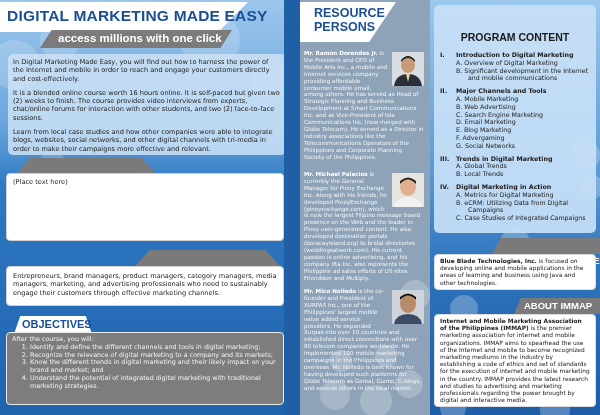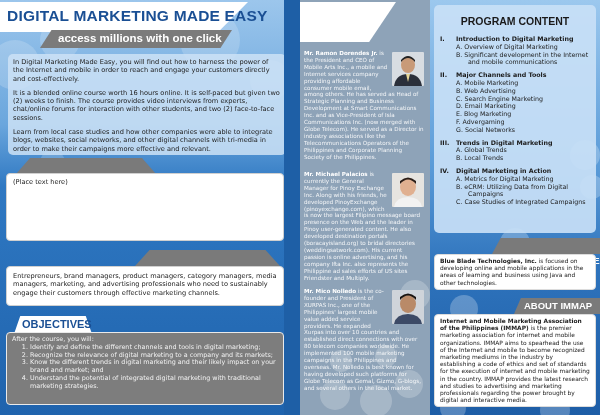--- a/index.html
+++ b/index.html
@@ -46,21 +46,21 @@
   .person b { color: #fff; }
   .photo { float: right; width: 32px; height: 34px; margin-left: 3px; margin-top: 2px; border-radius: 1px; }
 
   
   .right { position: absolute; left: 430px; top: 0; width: 170px; height: 415px;
     background: linear-gradient(180deg, #9cc8ee 0%, #5a9bd8 40%, #2e73bc 65%, #1d5da6 100%); overflow: hidden; }
   .right .bubble { position: absolute; border-radius: 50%; background: rgba(255,255,255,0.25); }
   .prog-box { position: absolute; left: 4px; top: 5px; width: 162px; height: 228px; background: rgba(200,224,246,0.92);
     border-radius: 5px; padding: 4px 6px; color: #1b1b1b; }
   .prog-title { text-align: center; font-family: "Liberation Sans", sans-serif; font-weight: bold; font-size: 10.5px;
-    margin: 6px 0 8px 0; color: #1a1a1a; }
+    margin: 22px 0 8px 0; color: #1a1a1a; }
   .sec { margin-bottom: 5px; font-size: 6.3px; line-height: 7.8px; }
   .sec-h { font-weight: bold; display: flex; }
   .sec-h .num { width: 16px; flex-shrink: 0; }
   .sec-item { padding-left: 16px; }
   .sec-item.cont { padding-left: 28px; }
   .about-tab { position: absolute; height: 16px; background: #7a7a7a;
     clip-path: polygon(8% 0, 100% 0, 100% 100%, 0 100%); }
   .about-text { position: absolute; font-family: "Liberation Sans", sans-serif; font-weight: bold; font-size: 9.5px;
     color: #fff; white-space: nowrap; }
   .about-box { position: absolute; left: 4px; background: #fff; border-radius: 4px; border: 1px solid #dcdcdc;
@@ -115,20 +115,24 @@
 
   <div class="mid">
     <div class="bubble" style="left:100px;top:280px;width:30px;height:30px;"></div>
     <div class="bubble" style="left:20px;top:380px;width:30px;height:30px;"></div>
     <div class="bubble" style="left:60px;top:385px;width:32px;height:32px;"></div>
     <div class="bubble" style="left:95px;top:370px;width:28px;height:28px;"></div>
     <div class="bubble" style="left:30px;top:350px;width:22px;height:22px;"></div>
     <div class="bubble" style="left:75px;top:345px;width:22px;height:22px;"></div>
 
     <div class="rp-head"></div>
+    <div class="rp-title">
+      <div>RESOURCE</div>
+      <div>PERSONS</div>
+    </div>
 
     <div class="person" style="top:50px;">
       <svg class="photo" viewBox="0 0 32 34">
         <rect width="32" height="34" fill="#d8dde2"></rect>
         <ellipse cx="16" cy="13" rx="7" ry="8" fill="#c89a78"></ellipse>
         <path d="M9 10 Q16 2 23 10 L23 8 Q16 0 9 8 Z" fill="#222"></path>
         <path d="M2 34 Q4 22 16 22 Q28 22 30 34 Z" fill="#2a2f3a"></path>
         <path d="M14 22 L16 30 L18 22 Z" fill="#e8d89a"></path>
       </svg>
       <b>Mr. Ramon Dorendes Jr.</b><span> is the President and CEO of Mobile Arts Inc., a mobile and Internet services company providing affordable consumer mobile email, among others. He has served as Head of Strategic Planning and Business Development at Smart Communications Inc. and as Vice-President of Isla Communications Inc. (now merged with Globe Telecom). He served as a Director in industry associations like the Telecommunications Operators of the Philippines and Corporate Planning Society of the Philippines.</span>

